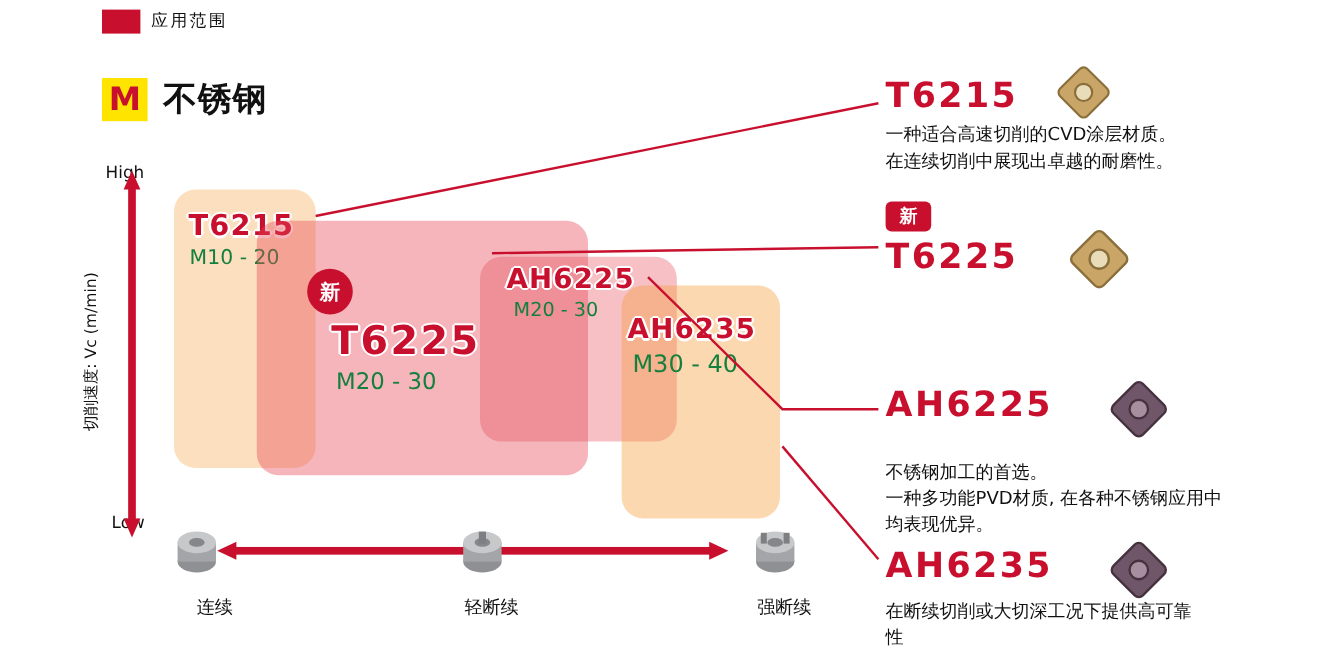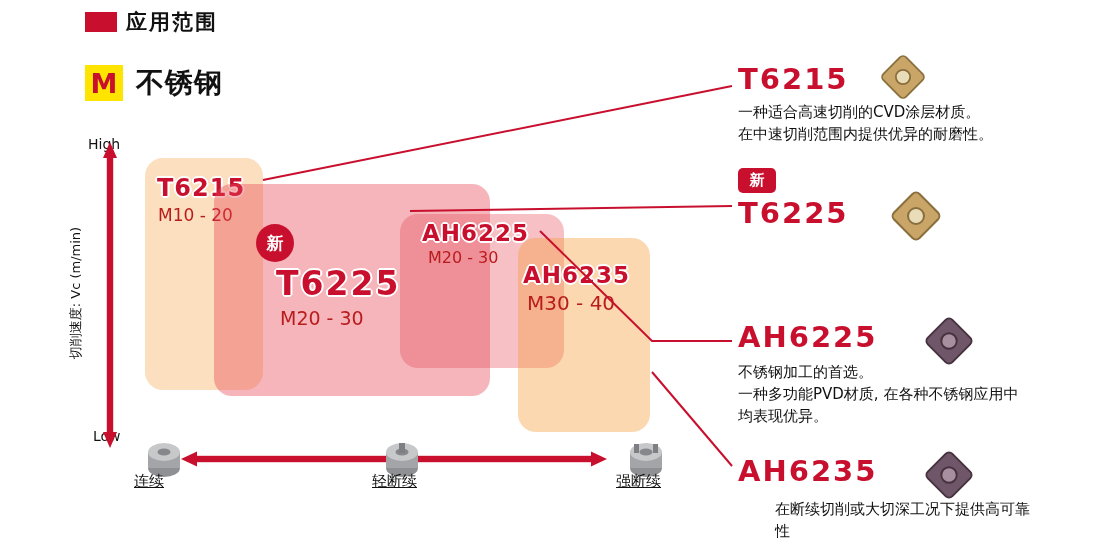--- a/index.html
+++ b/index.html
@@ -3,21 +3,21 @@
 <meta charset="utf-8">
 <style>
   * { margin:0; padding:0; box-sizing:border-box; }
   html,body { background:#fff; }
   body { font-family:"DejaVu Sans","Liberation Sans",sans-serif; color:#111; }
   .page { position:relative; width:1104px; height:556px; background:#fff; overflow:hidden; }
 
   
   .header { position:absolute; left:85px; top:8px; display:flex; align-items:center; gap:9px; }
   .red-swatch { width:32px; height:20px; background:var(--accent-red,#C8102E); display:inline-block; }
-  .header-title { font-size:21px; font-weight:bold; letter-spacing:2px; }
+  .header-title { font-size:14px; font-weight:normal; letter-spacing:2px; }
 
   
   .material { position:absolute; left:85px; top:64px; display:flex; align-items:center; gap:13px; }
   .m-badge { width:38px; height:36px; background:var(--badge-yellow,#FFE400); color:var(--accent-red,#C8102E);
              font-size:27px; font-weight:bold; display:flex; align-items:center; justify-content:center; }
   .material-label { font-size:28px; font-weight:bold; letter-spacing:1px; }
 
   
   .axis-ylabel { position:absolute; left:-44px; top:284px; width:240px; text-align:center;
                  font-size:13px; transform:rotate(-90deg); }
@@ -26,21 +26,21 @@
 
   
   .grade-box { position:absolute; border-radius:18px; }
   .box-t6215  { left:145px; top:158px; width:118px; height:232px; background:rgba(246,172,88,0.38); }
   .box-t6225  { left:214px; top:184px; width:276px; height:212px; background:rgba(230,70,84,0.40); }
   .box-ah6225 { left:400px; top:214px; width:164px; height:154px; background:rgba(230,70,84,0.34); }
   .box-ah6235 { left:518px; top:238px; width:132px; height:194px; background:rgba(247,158,59,0.40); }
 
   .grade-name { position:absolute; font-weight:bold; color:var(--accent-red,#C8102E); letter-spacing:1px;
     text-shadow:-2px 0 #fff,2px 0 #fff,0 -2px #fff,0 2px #fff,-1px -1px #fff,1px -1px #fff,-1px 1px #fff,1px 1px #fff; }
-  .grade-range { position:absolute; color:#b91c1c; }
+  .grade-range { position:absolute; color:#15803d; }
   .box-t6215 .grade-name  { left:12px; top:16px; font-size:24px; }
   .box-t6215 .grade-range { left:13px; top:47px; font-size:17px; }
   .box-t6225 .grade-name  { left:62px; top:80px; font-size:33px; letter-spacing:2px; }
   .box-t6225 .grade-range { left:66px; top:123px; font-size:19px; }
   .box-ah6225 .grade-name  { left:22px; top:6px;  font-size:23px; }
   .box-ah6225 .grade-range { left:28px; top:34px; font-size:16px; }
   .box-ah6235 .grade-name  { left:5px;  top:24px; font-size:23px; }
   .box-ah6235 .grade-range { left:9px;  top:53px; font-size:20px; }
 
   .new-circle { position:absolute; left:42px; top:40px; width:38px; height:38px; border-radius:50%;
@@ -50,21 +50,21 @@
   
   .overlay { position:absolute; left:0; top:0; pointer-events:none; }
   .arrowfill { fill:var(--accent-red,#C8102E); }
   .connector { stroke:var(--accent-red,#C8102E); stroke-width:2; fill:none; }
 
   
   .tool { position:absolute; width:48px; height:44px; }
   .tool-1 { left:140px; top:438px; }
   .tool-2 { left:378px; top:438px; }
   .tool-3 { left:622px; top:438px; }
-  .x-label { position:absolute; top:472px; font-size:15px; text-align:left;text-decoration:underline; }
+  .x-label { position:absolute; top:497px; font-size:15px; text-align:right; }
   .x-label-1 { left:134px; width:60px; }
   .x-label-2 { left:372px; width:60px; }
   .x-label-3 { left:616px; width:60px; }
 
   
   .product-name { position:absolute; font-size:29px; font-weight:bold; color:var(--accent-red,#C8102E); letter-spacing:2px; }
   .p1-name { left:738px; top:62px; }
   .p2-name { left:738px; top:196px; }
   .p3-name { left:738px; top:320px; }
   .p4-name { left:738px; top:454px; }
@@ -80,22 +80,22 @@
   .p4-insert { left:922px; top:448px; width:54px; height:54px; }
   .insert svg { width:100%; height:100%; display:block; }
   .insert-gold .body   { fill:var(--insert-gold,#C9A567); stroke:#8a6f3c; }
   .insert-gold .hole   { fill:#e9dcb8; stroke:#8a6f3c; }
   .insert-purple .body { fill:var(--insert-purple,#6F5668); stroke:#46323f; }
   .insert-purple .hole { fill:#a78fa0; stroke:#46323f; }
 
   .product-desc { position:absolute; font-size:15px; line-height:1.48; white-space:pre-line; }
   .p1-desc { left:738px; top:101px; width:322px; }
   .p2-desc { left:738px; top:235px; width:290px; }
-  .p3-desc { left:738px; top:361px; width:290px; }
-  .p4-desc { left:738px; top:498px; width:258px;margin-left:37px; }
+  .p3-desc { left:738px; top:382px; width:290px; }
+  .p4-desc { left:738px; top:498px; width:258px; }
 </style>
 </head>
 <body>
 
 <div class="page">
 
   <div class="header">
     <span class="red-swatch"></span>
     <span class="header-title">应用范围</span>
   </div>
@@ -184,21 +184,21 @@
   <div class="product-name p1-name">T6215</div>
   <span class="insert p1-insert insert-gold">
     <svg viewBox="0 0 56 56">
       <g transform="rotate(45 28 28)">
           <rect class="body" x="10" y="10" width="36" height="36" rx="5" stroke-width="2"></rect>
         </g>
       <circle class="hole" cx="28" cy="28" r="8" stroke-width="2"></circle>
     </svg>
   </span>
   <div class="product-desc p1-desc">一种适合高速切削的CVD涂层材质。
-在中速切削范围内提供优异的耐磨性。</div>
+在连续切削中展现出卓越的耐磨性。</div>
 
   <div class="new-pill">新</div>
   <div class="product-name p2-name">T6225</div>
   <span class="insert p2-insert insert-gold">
     <svg viewBox="0 0 56 56">
       <g transform="rotate(45 28 28)">
           <rect class="body" x="10" y="10" width="36" height="36" rx="5" stroke-width="2"></rect>
         </g>
       <circle class="hole" cx="28" cy="28" r="8" stroke-width="2"></circle>
     </svg>

